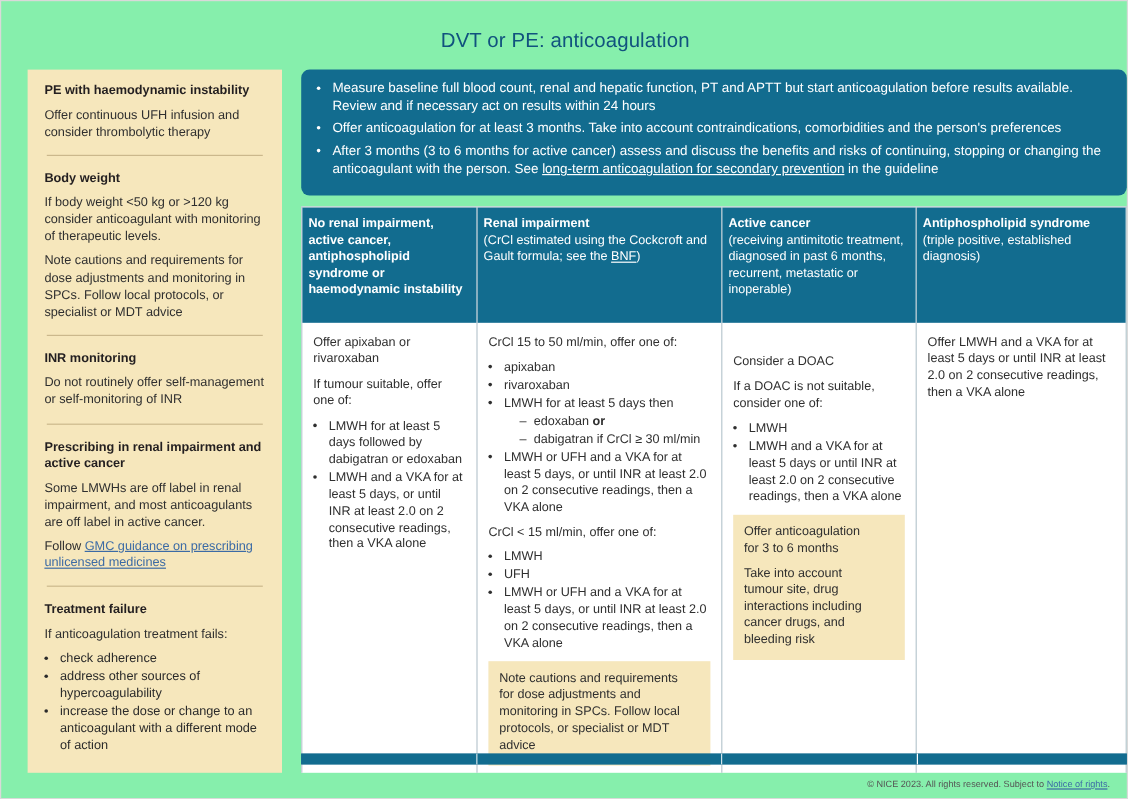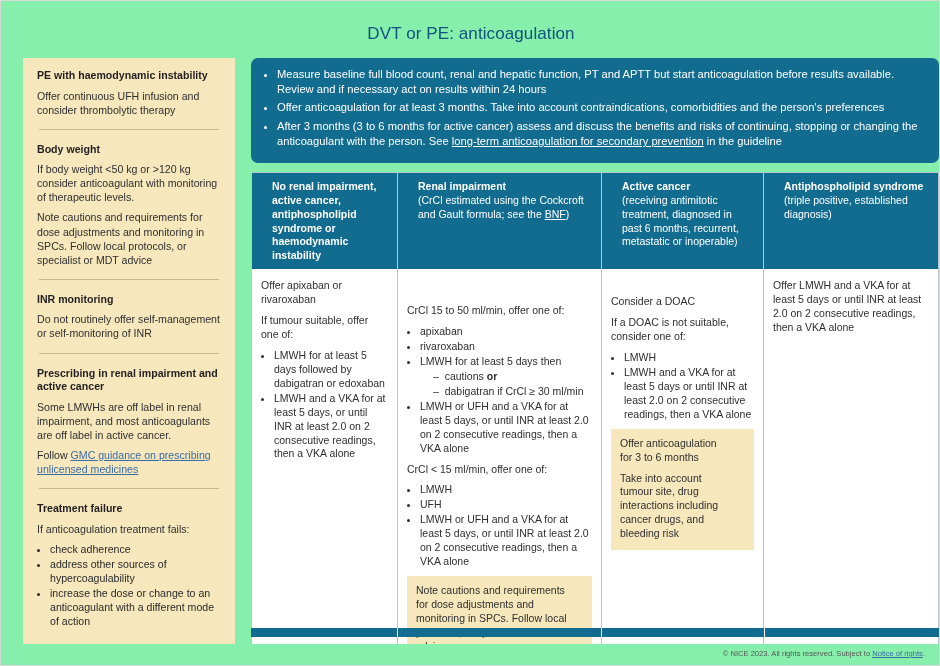--- a/index.html
+++ b/index.html
@@ -107,28 +107,28 @@
   }
   .tbl-foot div{height:9px;background:#126c8f;}
   .col{
     box-sizing:border-box;
     border-right:1px solid #b9c7cf;
     display:flex;
     flex-direction:column;
   }
   .col:last-child{border-right:none;}
   .c1{width:146px;}
-  .c2{width:204px;gap:25px;}
+  .c2{width:204px;}
   .c3{width:162px;gap:16px;}
   .c4{width:174px;}
   .col-head{
     background:#126c8f;
     color:#fff;
     box-sizing:border-box;
-    padding:7px 9px 8px 20px;
+    padding:7px 9px 8px 5px;
     height:96px;
     font-size:10.5px;
     line-height:1.32;
   }
   .col-head .ch-t{font-weight:bold;}
   .col-head .ch-s{font-weight:normal;}
   .col-head .ulnk{color:#fff;text-decoration:underline;}
   .col-body{
     box-sizing:border-box;
     padding:10px 9px 6px 9px;
@@ -251,21 +251,21 @@
         <div class="ch-s"><span>(CrCl estimated using the Cockcroft and Gault formula; see the </span><span class="ulnk">BNF</span><span>)</span></div>
       </div>
       <div class="col-body">
         <p>CrCl 15 to 50 ml/min, offer one of:</p>
         <ul>
           <li>apixaban</li>
           <li>rivaroxaban</li>
           <li>
             <span>LMWH for at least 5 days then</span>
             <ul>
-              <li><span>cautions </span><b>or</b></li>
+              <li><span>edoxaban </span><b>or</b></li>
               <li>dabigatran if CrCl ≥ 30 ml/min</li>
             </ul>
           </li>
           <li>LMWH or UFH and a VKA for at least 5 days, or until INR at least 2.0 on 2 consecutive readings, then a VKA alone</li>
         </ul>
         <p>CrCl &lt; 15 ml/min, offer one of:</p>
         <ul>
           <li>LMWH</li>
           <li>UFH</li>
           <li>LMWH or UFH and a VKA for at least 5 days, or until INR at least 2.0 on 2 consecutive readings, then a VKA alone</li>

